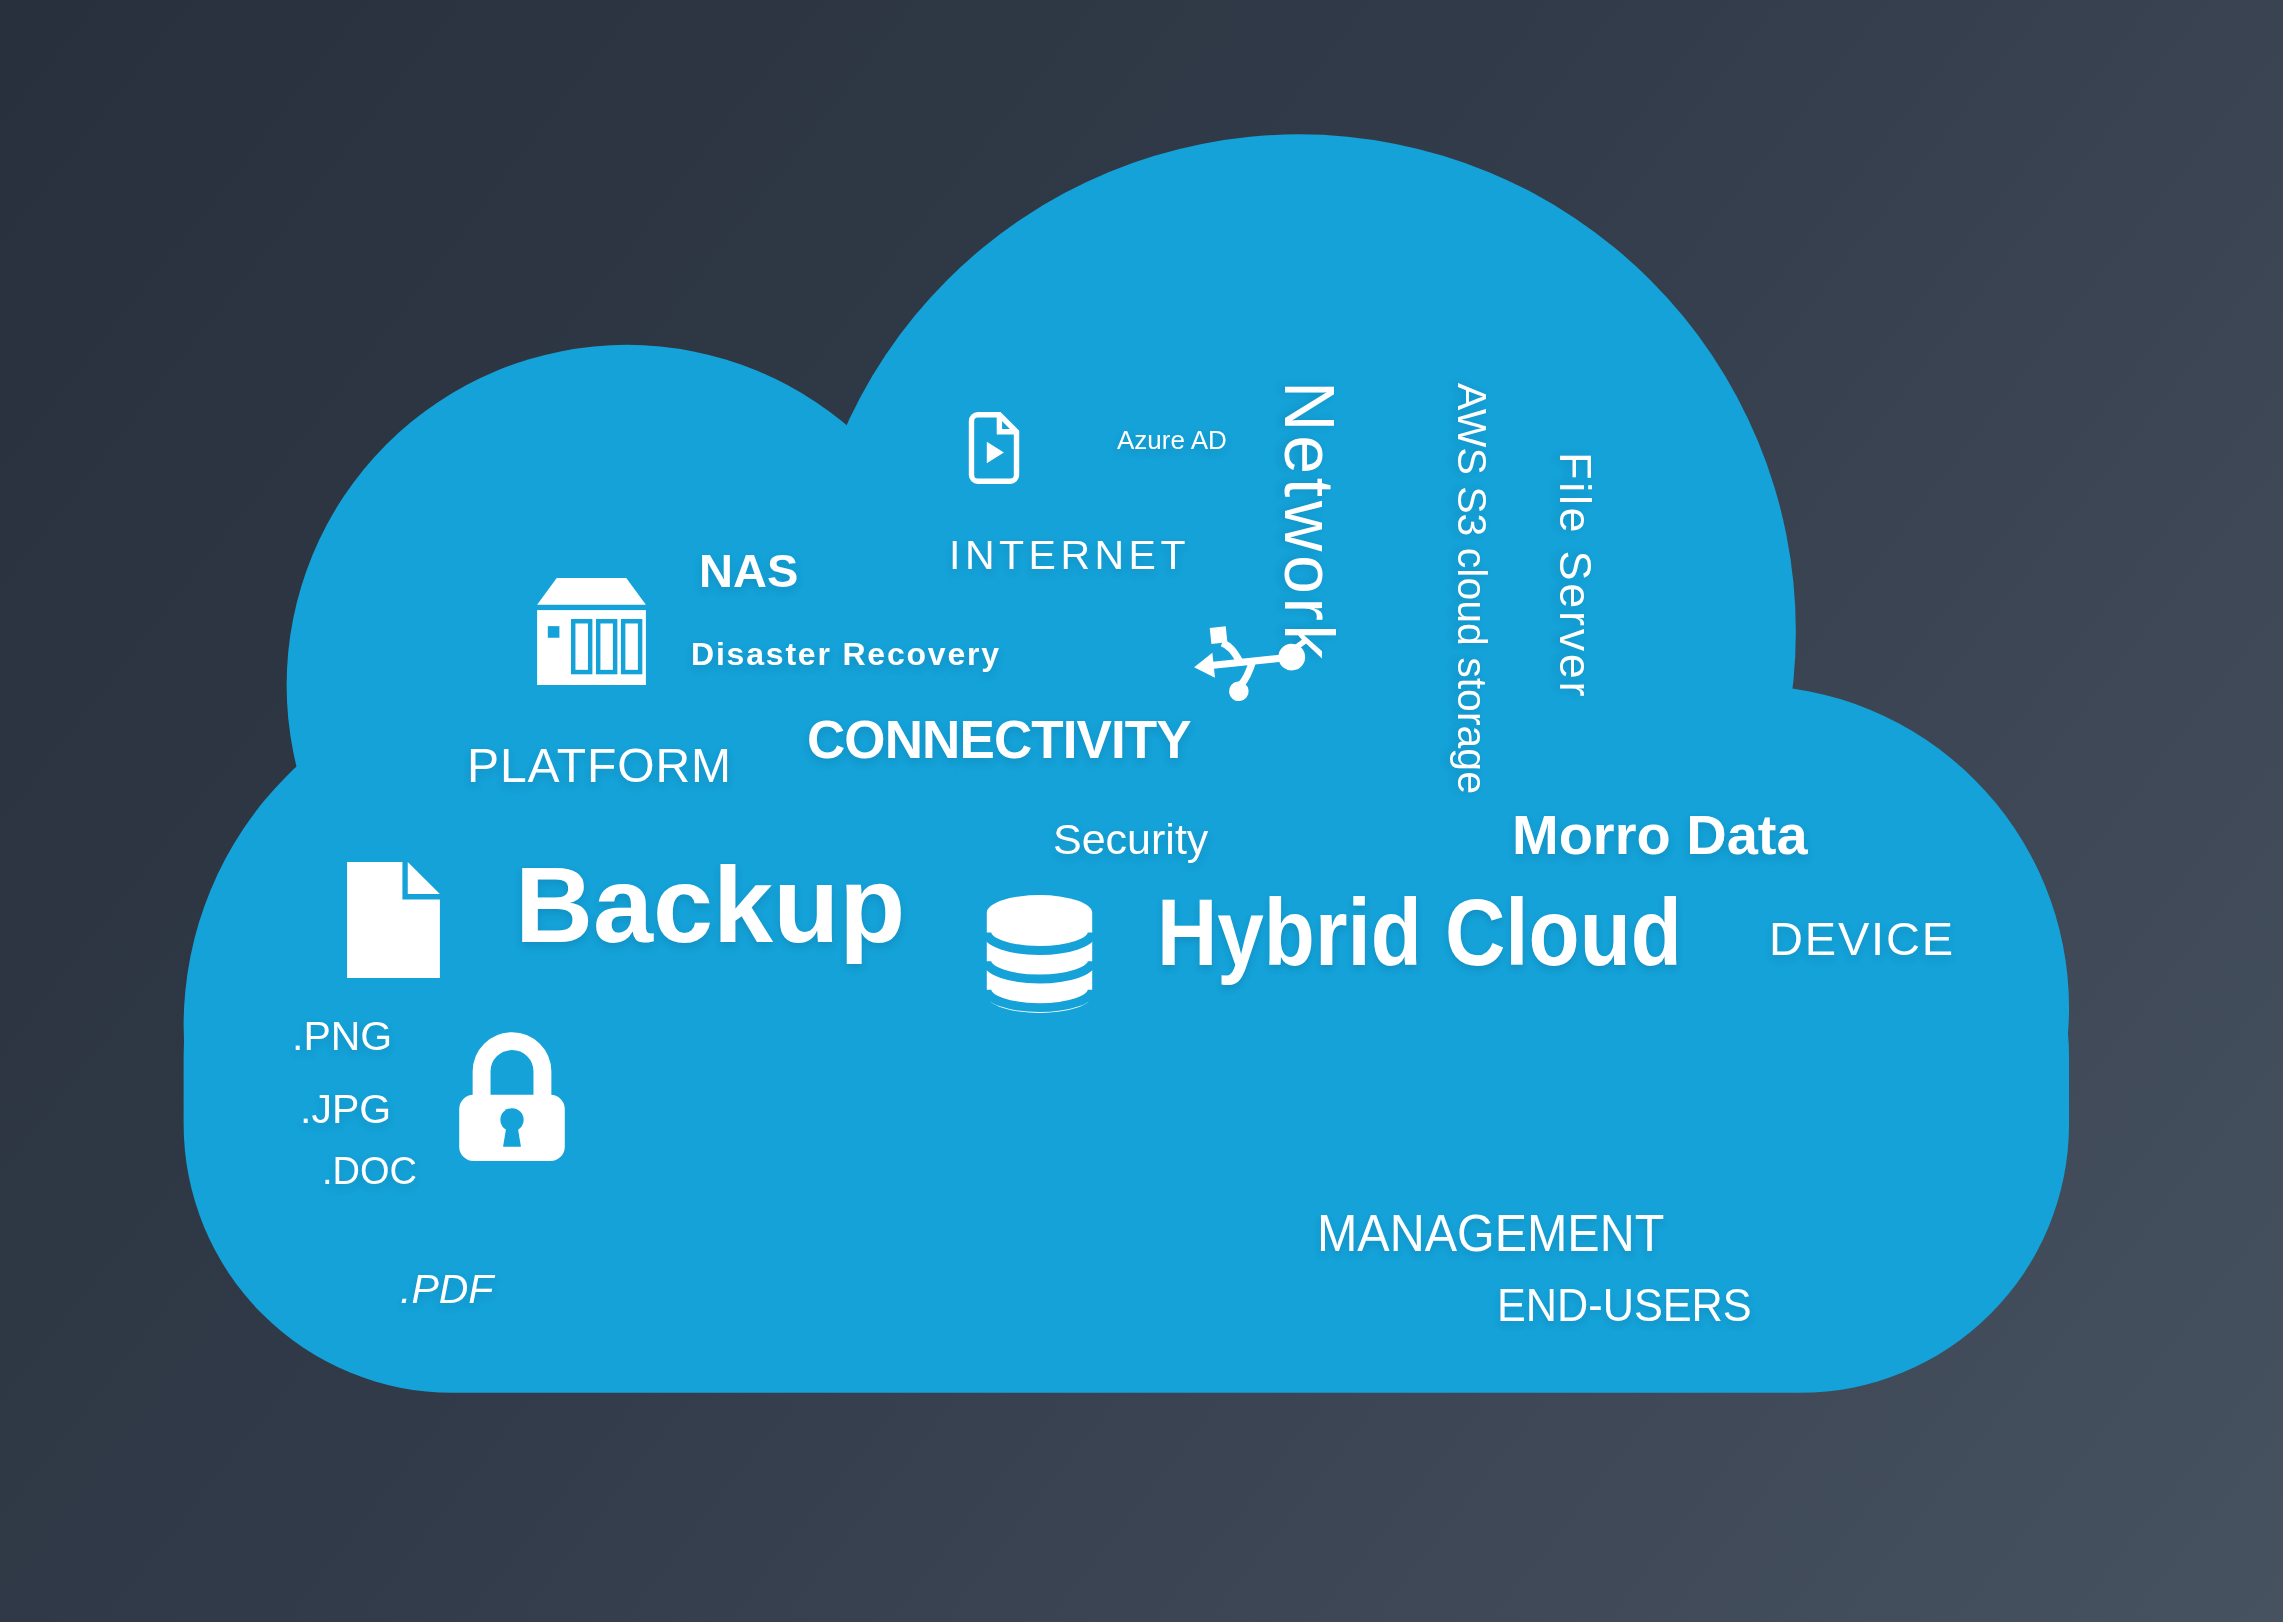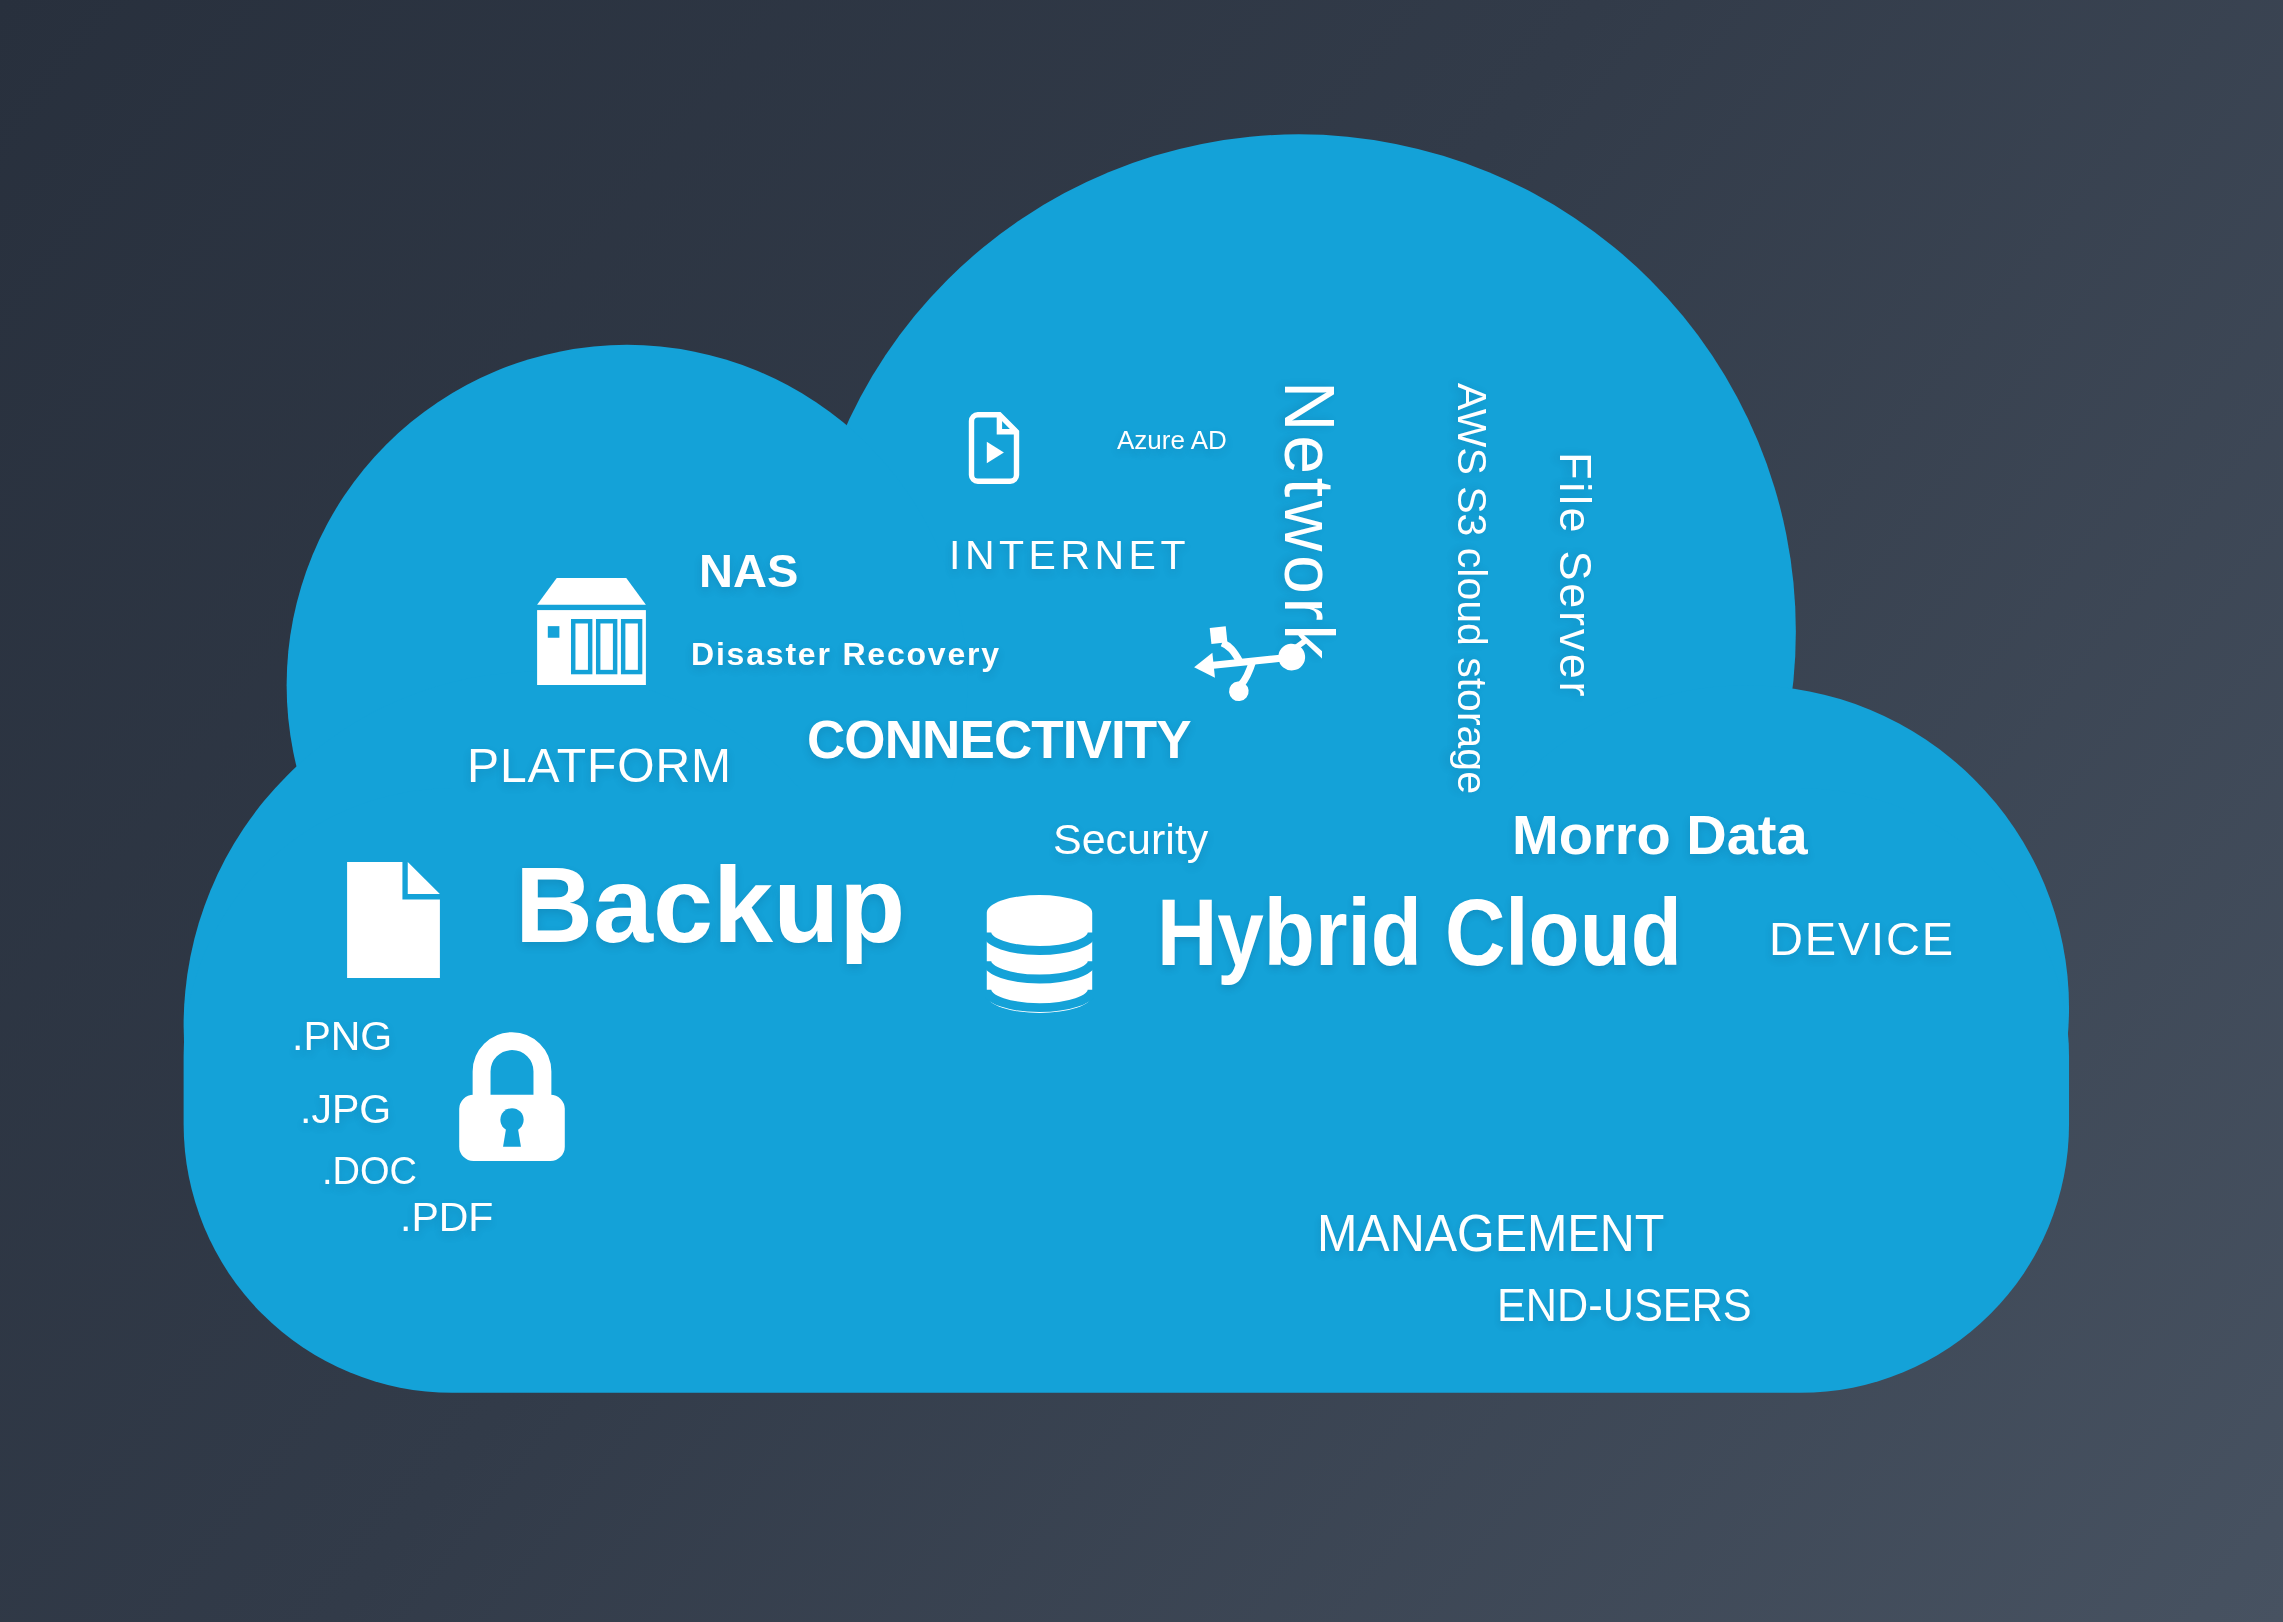--- a/index.html
+++ b/index.html
@@ -33,21 +33,21 @@
   #w-platform    {left:467px; top:742px; font-size:48px; letter-spacing:0.9px;text-align:center;}
   #w-connectivity{left:807px; top:713px; font-size:53px; letter-spacing:-0.9px;}
   #w-security    {left:1053px;top:818px; font-size:43px;}
   #w-morrodata   {left:1512px;top:807px; font-size:56px;}
   #w-backup      {left:515px; top:851px; font-size:108px;}
   #w-hybrid      {left:1157px;top:885px; font-size:95px; transform:scaleX(.88);}
   #w-device      {left:1769px;top:915px;font-size:47px; letter-spacing:1.8px;}
   #w-png         {left:292px; top:1016px;font-size:41px;}
   #w-jpg         {left:300px; top:1089px;font-size:41px;}
   #w-doc         {left:322px; top:1152px;font-size:38px;}
-  #w-pdf         {left:400px; top:1197px;font-size:41px;}
+  #w-pdf         {left:400px; top:1269px;font-size:41px;font-style:italic;}
   #w-dataprot    {left:622px; top:1017px;font-size:175px;}
   #w-management  {left:1317px;top:1208px;font-size:51px; transform:scaleX(.95);}
   #w-cachedrive  {left:728px; top:1244px;font-size:90px;}
   #w-endusers    {left:1497px;top:1281px;font-size:47px; transform:scaleX(.92);}
   
   .icon{position:absolute;}
   #i-filevideo{left:967px;top:412px;}
   #i-nas      {left:537px; top:578px;}
   #i-usb      {left:1194px;top:618px;}
   #i-db       {left:985px;top:893px;}

